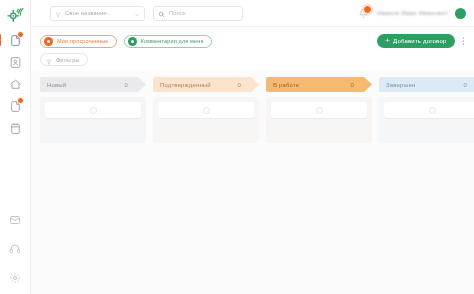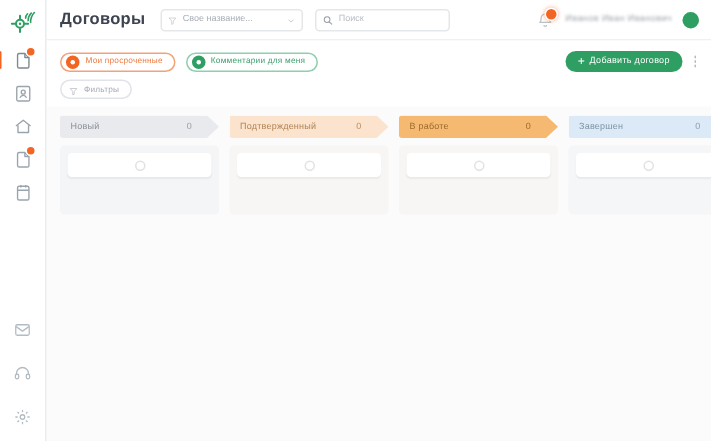--- a/index.html
+++ b/index.html
@@ -246,21 +246,20 @@
         </svg>
       </div>
     </div>
 
   </div>
 
   <div class="main">
 
     <div class="topbar">
 
-      <div class="page-title">Договоры</div>
 
       <div class="view-select">
         <span>
           <svg width="6" height="6" viewBox="0 0 24 24" fill="none" stroke="#c2c7cd" stroke-width="2" stroke-linejoin="round">
             <path d="M3 4h18l-7 8v7l-4 2v-9z"></path>
           </svg>
         </span>
         <span class="label">Свое название...</span>
         <span>
           <svg width="6" height="6" viewBox="0 0 24 24" fill="none" stroke="#c2c7cd" stroke-width="2.5" stroke-linecap="round" stroke-linejoin="round">

